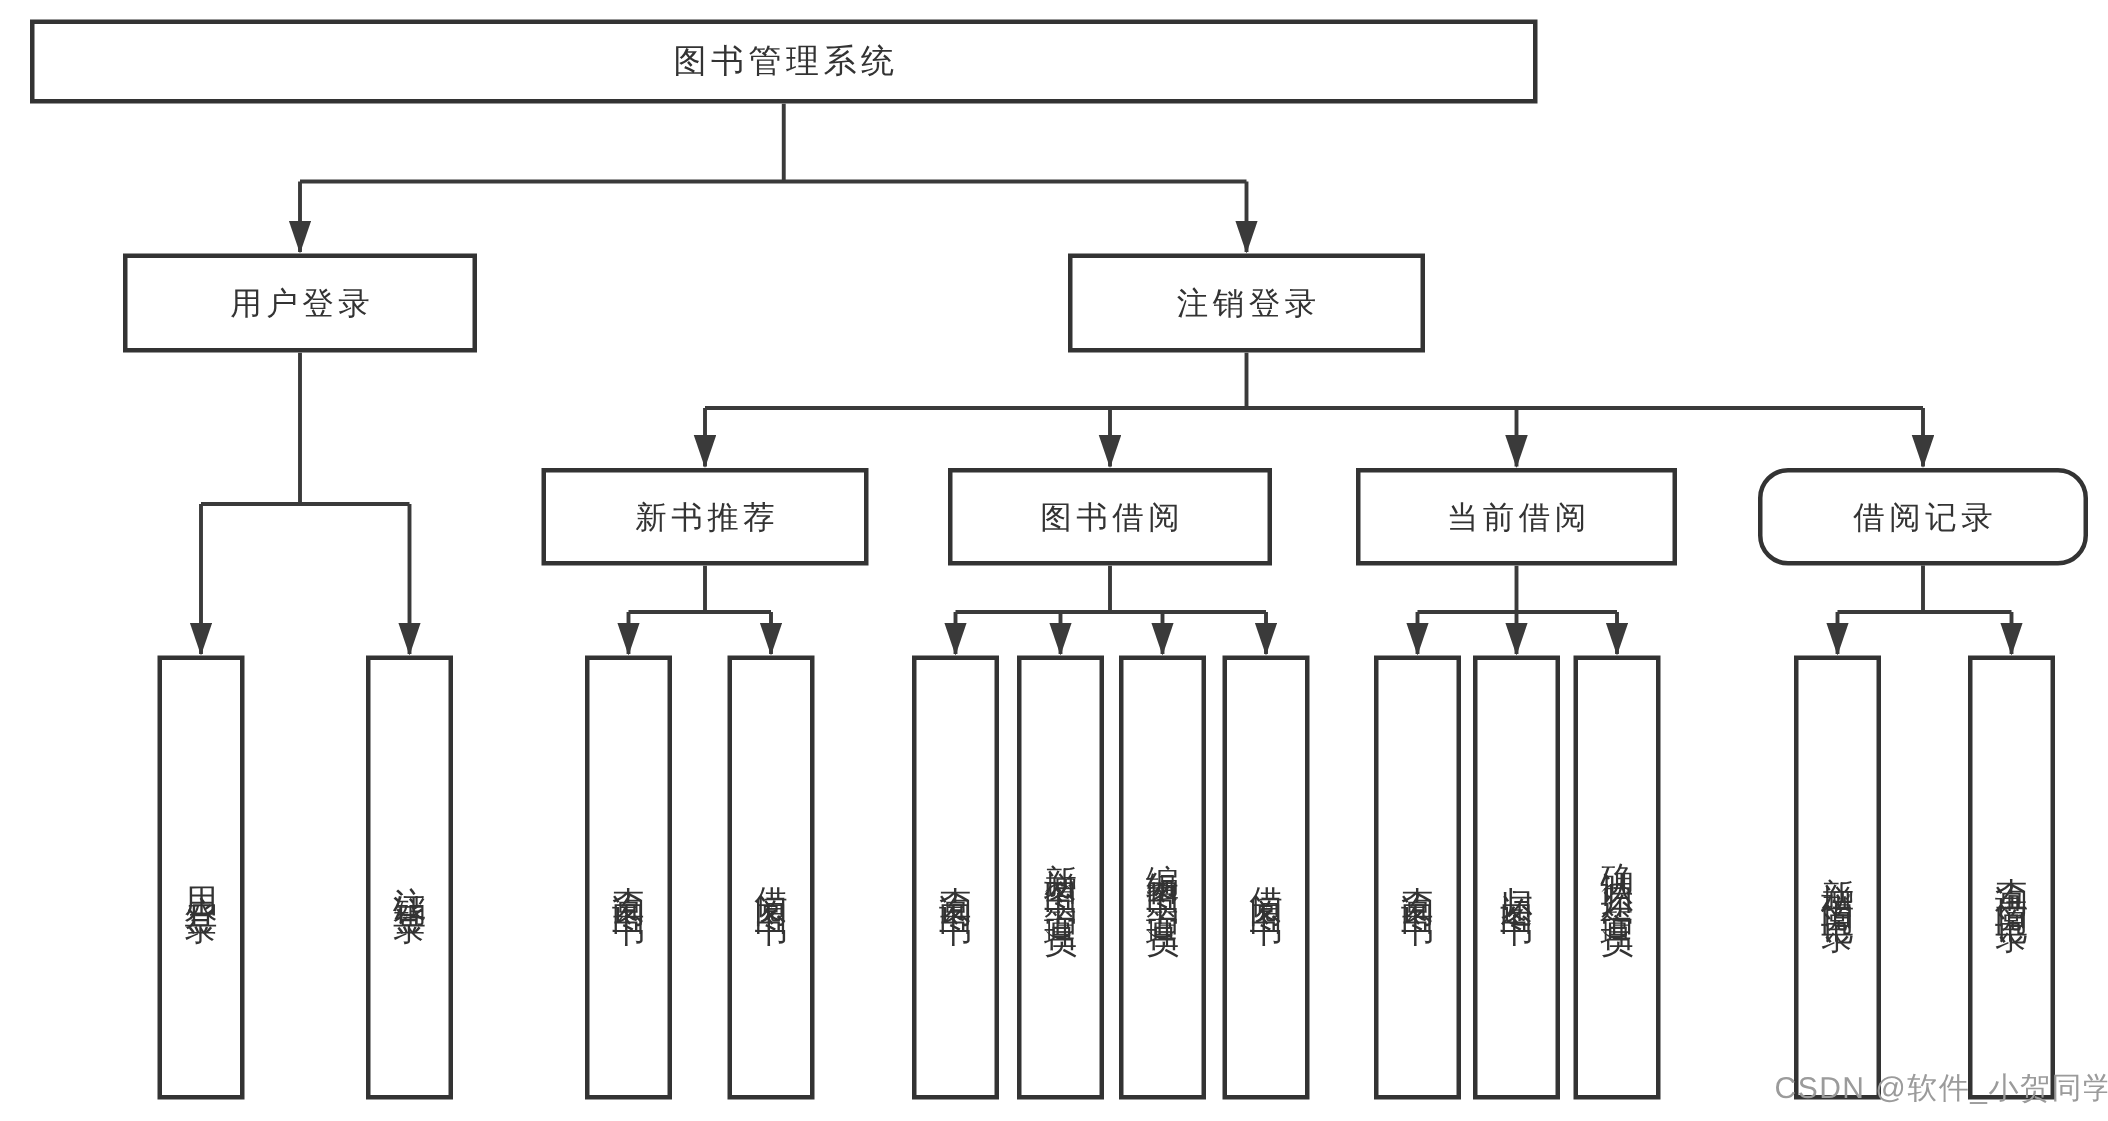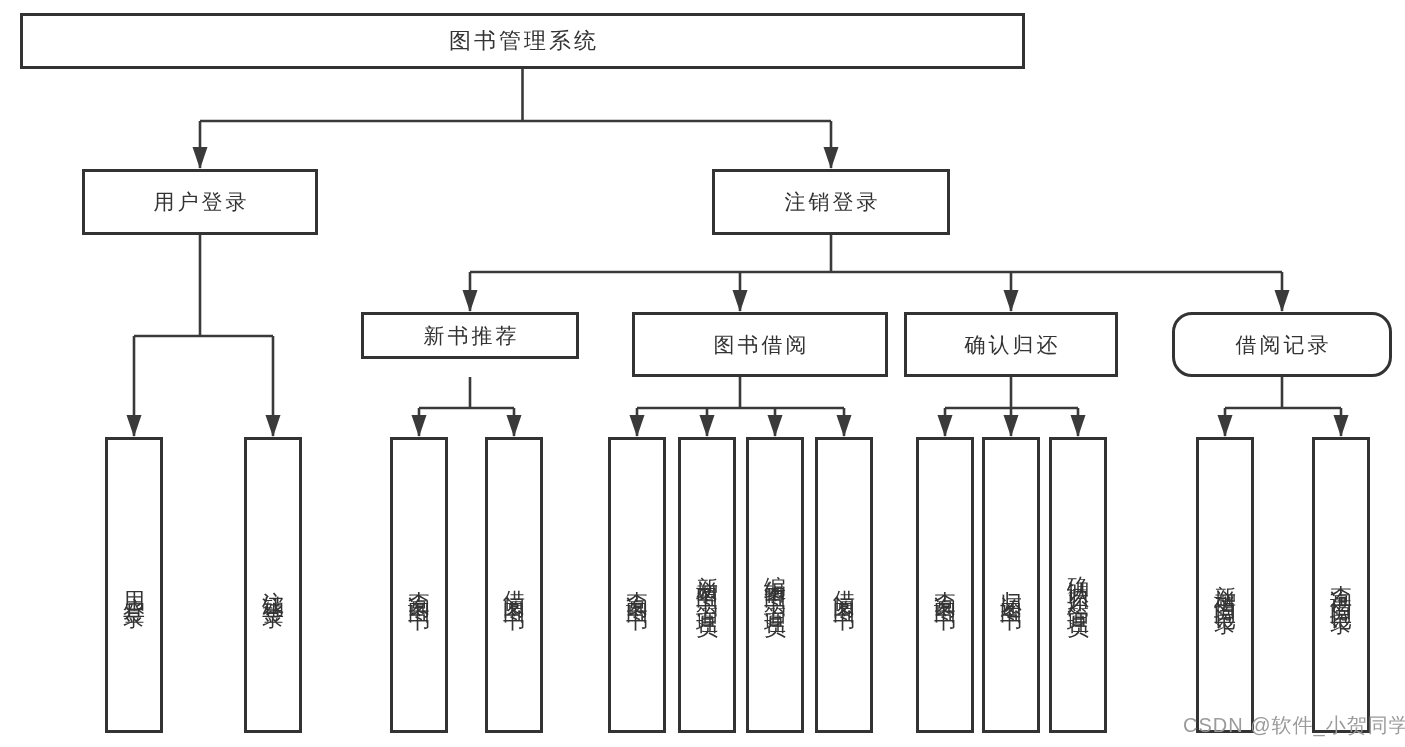--- a/index.html
+++ b/index.html
@@ -115,23 +115,23 @@
     <line class="wire" x1="1078" y1="408" x2="1078" y2="436" marker-end="url(#arrowhead)"></line>
     <line class="wire" x1="1225" y1="408" x2="1225" y2="436" marker-end="url(#arrowhead)"></line>
     <line class="wire" x1="1341" y1="408" x2="1341" y2="436" marker-end="url(#arrowhead)"></line>
   </svg>
 
   <div class="node h-node root-node">图书管理系统</div>
 
   <div class="node h-node" style="left:82px; top:169px; width:236px; height:66px;">用户登录</div>
   <div class="node h-node" style="left:712px; top:169px; width:238px; height:66px;">注销登录</div>
 
-  <div class="node h-node" style="left:361px; top:312px; width:218px; height:47px;">新书推荐</div>
-  <div class="node h-node" style="left:632px; top:312px; width:256px; height:65px;">图书借阅</div>
-  <div class="node h-node" style="left:904px; top:312px; width:214px; height:65px;">确认归还</div>
+  <div class="node h-node" style="left:361px; top:312px; width:218px; height:65px;">新书推荐</div>
+  <div class="node h-node" style="left:632px; top:312px; width:216px; height:65px;">图书借阅</div>
+  <div class="node h-node" style="left:904px; top:312px; width:214px; height:65px;">当前借阅</div>
   <div class="node h-node" style="left:1172px; top:312px; width:220px; height:65px;border-radius:20px;">借阅记录</div>
 
   <div class="node v-node" style="left:105px;">用户登录</div>
   <div class="node v-node" style="left:244px;">注销登录</div>
 
   <div class="node v-node" style="left:390px;">查询图书</div>
   <div class="node v-node" style="left:485px;">借阅图书</div>
 
   <div class="node v-node" style="left:608px;">查询图书</div>
   <div class="node v-node" style="left:678px;">新增图书（管理员）</div>

